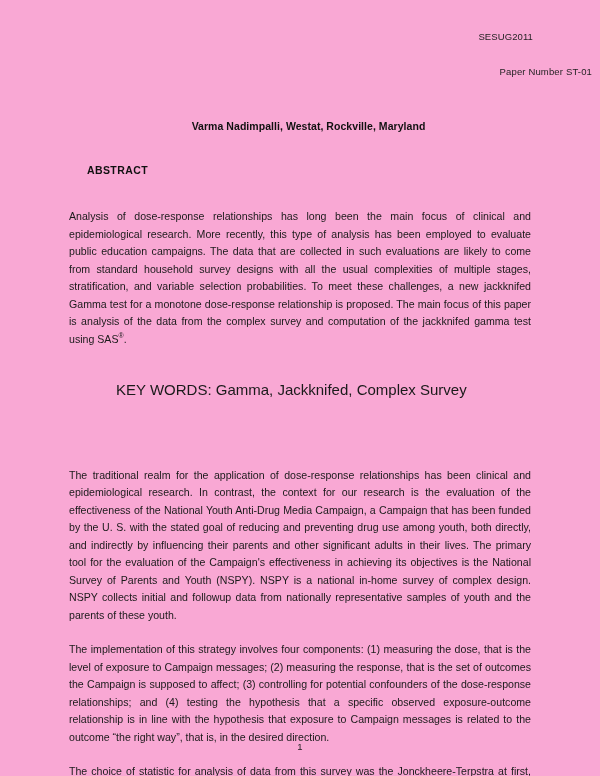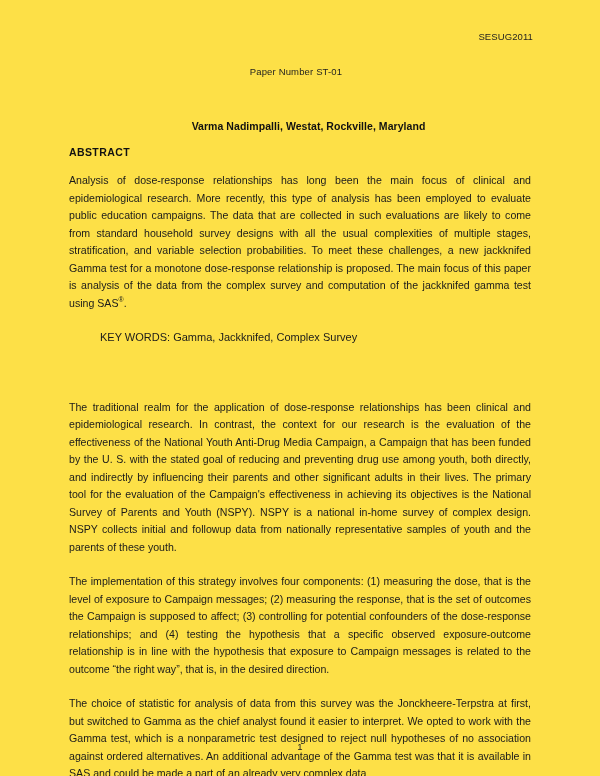--- a/index.html
+++ b/index.html
@@ -12,41 +12,41 @@
     height: 776px;
     position: relative;
     font-family: "Liberation Sans", sans-serif;
     color: #1a1a1a;
     overflow: hidden;
   }
 
   .page {
     position: absolute;
     inset: 0;
-    background: #fde047;
+    background: #f9a8d4;
   }
 
   
   .running-header {
     position: absolute;
     top: 31px;
     right: 67px;
     font-size: 9.5px;
     letter-spacing: 0.1px;
     color: #1f1f1f;
     white-space: nowrap;
   }
 
   
   .paper-number {
     position: absolute;
     top: 66px;
     left: 0;
     right: 8px;
-    text-align: center;
+    text-align: right;
     font-size: 9.5px;
     color: #1f1f1f;
     letter-spacing: 0.15px;
   }
   .doc-title {
     position: absolute;
     top: 89px;
     left: 0;
     right: 0;
     text-align: center;
@@ -72,42 +72,42 @@
     position: absolute;
     left: 69px;
     top: 146px;
     width: 462px;
   }
 
   h2.section-heading {
     font-size: 10.5px;
     font-weight: bold;
     letter-spacing: 0.4px;
-    margin: 0;
+    margin: 18px;
     color: #111111;
   }
 
   p.body-text {
     font-size: 10.6px;
     line-height: 17.5px;
     text-align: justify;
     text-justify: inter-word;
     margin: 0;
     color: #1a1a1a;
     hyphens: none;
   }
 
   .gap-after-heading { height: 14px; }
   .para-gap { height: 17px; }
   .block-gap-xl { height: 38px; }
 
   .keywords {
-    font-size: 11px;
+    font-size: 15px;
     line-height: 17.5px;
-    margin: 0;
+    margin: 16px;
     padding-left: 31px;
     color: #1a1a1a;
   }
 
   sup {
     font-size: 7px;
     vertical-align: super;
     line-height: 0;
   }
 

